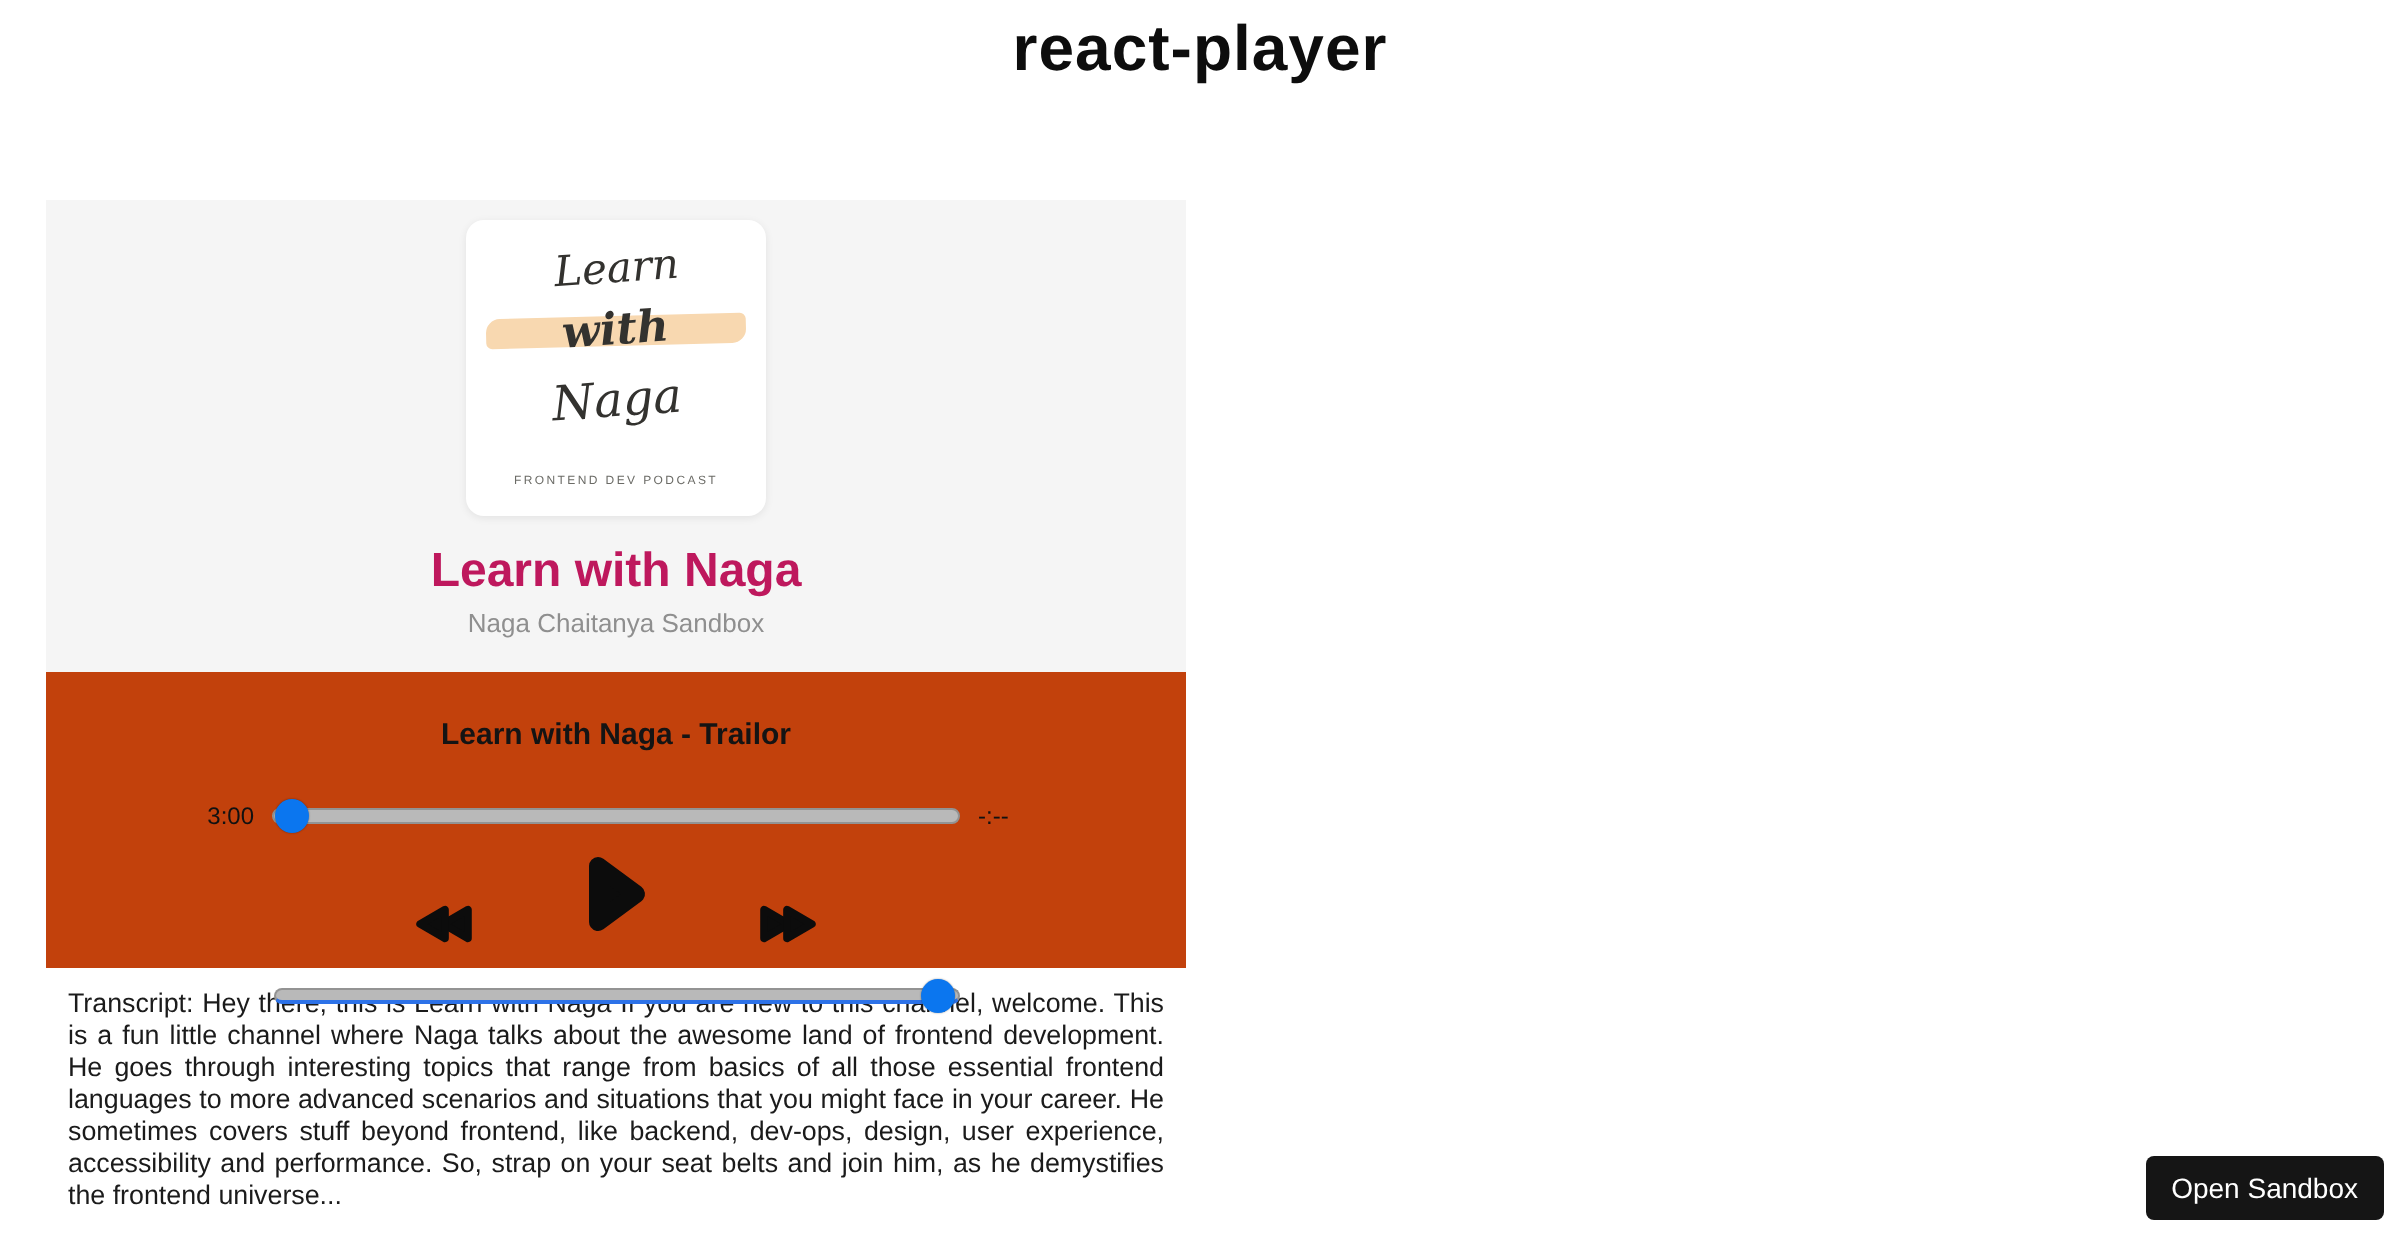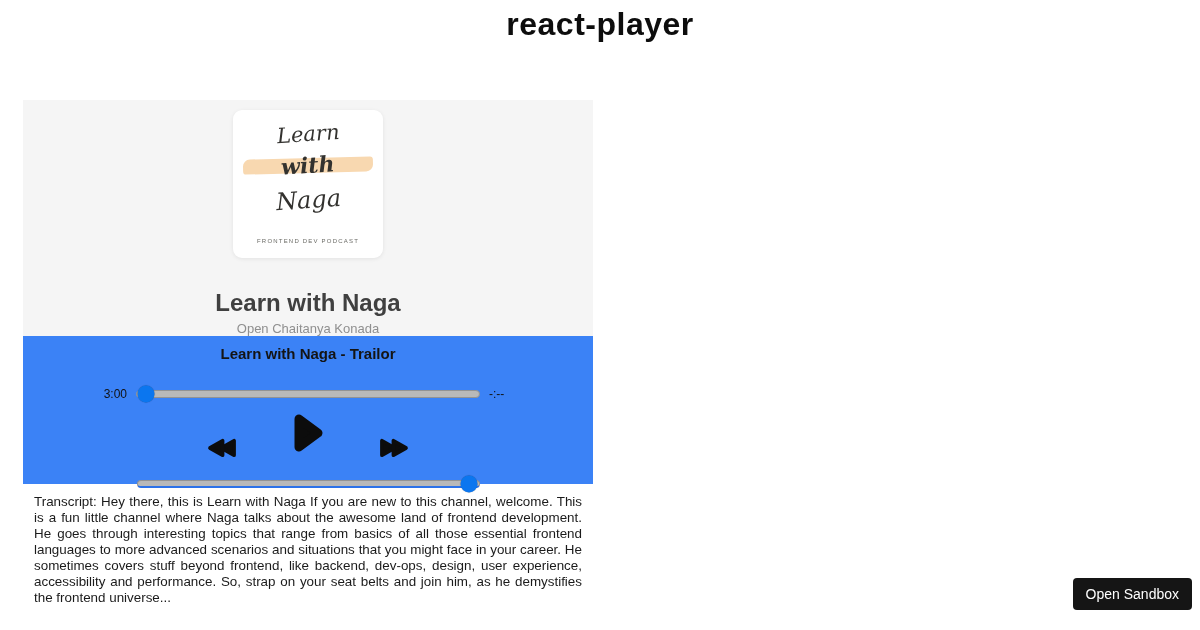--- a/index.html
+++ b/index.html
@@ -72,35 +72,35 @@
     letter-spacing: 2px;
     color: #6b6b66;
     transform: scale(0.6);
     white-space: nowrap;
   }
 
   .podcast-title {
     text-align: center;
     font-size: 24px;
     font-weight: 700;
-    color: #404040;
-    margin-top: 31px;
+    color: #be185d;
+    margin-top: 14px;
   }
   .podcast-author {
     text-align: center;
     font-size: 13px;
     color: #8f8f8f;
     margin-top: 4px;
   }
 
   
   .player-panel {
-    background: #3b82f6;
+    background: #c2410c;
     height: 148px;
-    padding-top: 9px;
+    padding-top: 23px;
   }
   .track-title {
     text-align: center;
     font-size: 15px;
     font-weight: 700;
     color: #141414;
   }
 
   .progress-row {
     display: flex;
@@ -207,21 +207,21 @@
       <div class="artwork">
         <div class="artwork-line1">Learn</div>
         <div class="artwork-line2-wrap">
           <div class="artwork-highlight"></div>
           <div class="artwork-line2">with</div>
         </div>
         <div class="artwork-line3">Naga</div>
         <div class="artwork-caption">FRONTEND DEV PODCAST</div>
       </div>
       <div class="podcast-title">Learn with Naga</div>
-      <div class="podcast-author">Open Chaitanya Konada</div>
+      <div class="podcast-author">Naga Chaitanya Sandbox</div>
     </div>
 
     <div class="player-panel">
       <div class="track-title">Learn with Naga - Trailor</div>
 
       <div class="progress-row">
         <span class="time-label time-elapsed">3:00</span>
         <div class="slider">
           <div class="slider-track"></div>
           <div class="slider-thumb" style="left: 3%;"></div>

